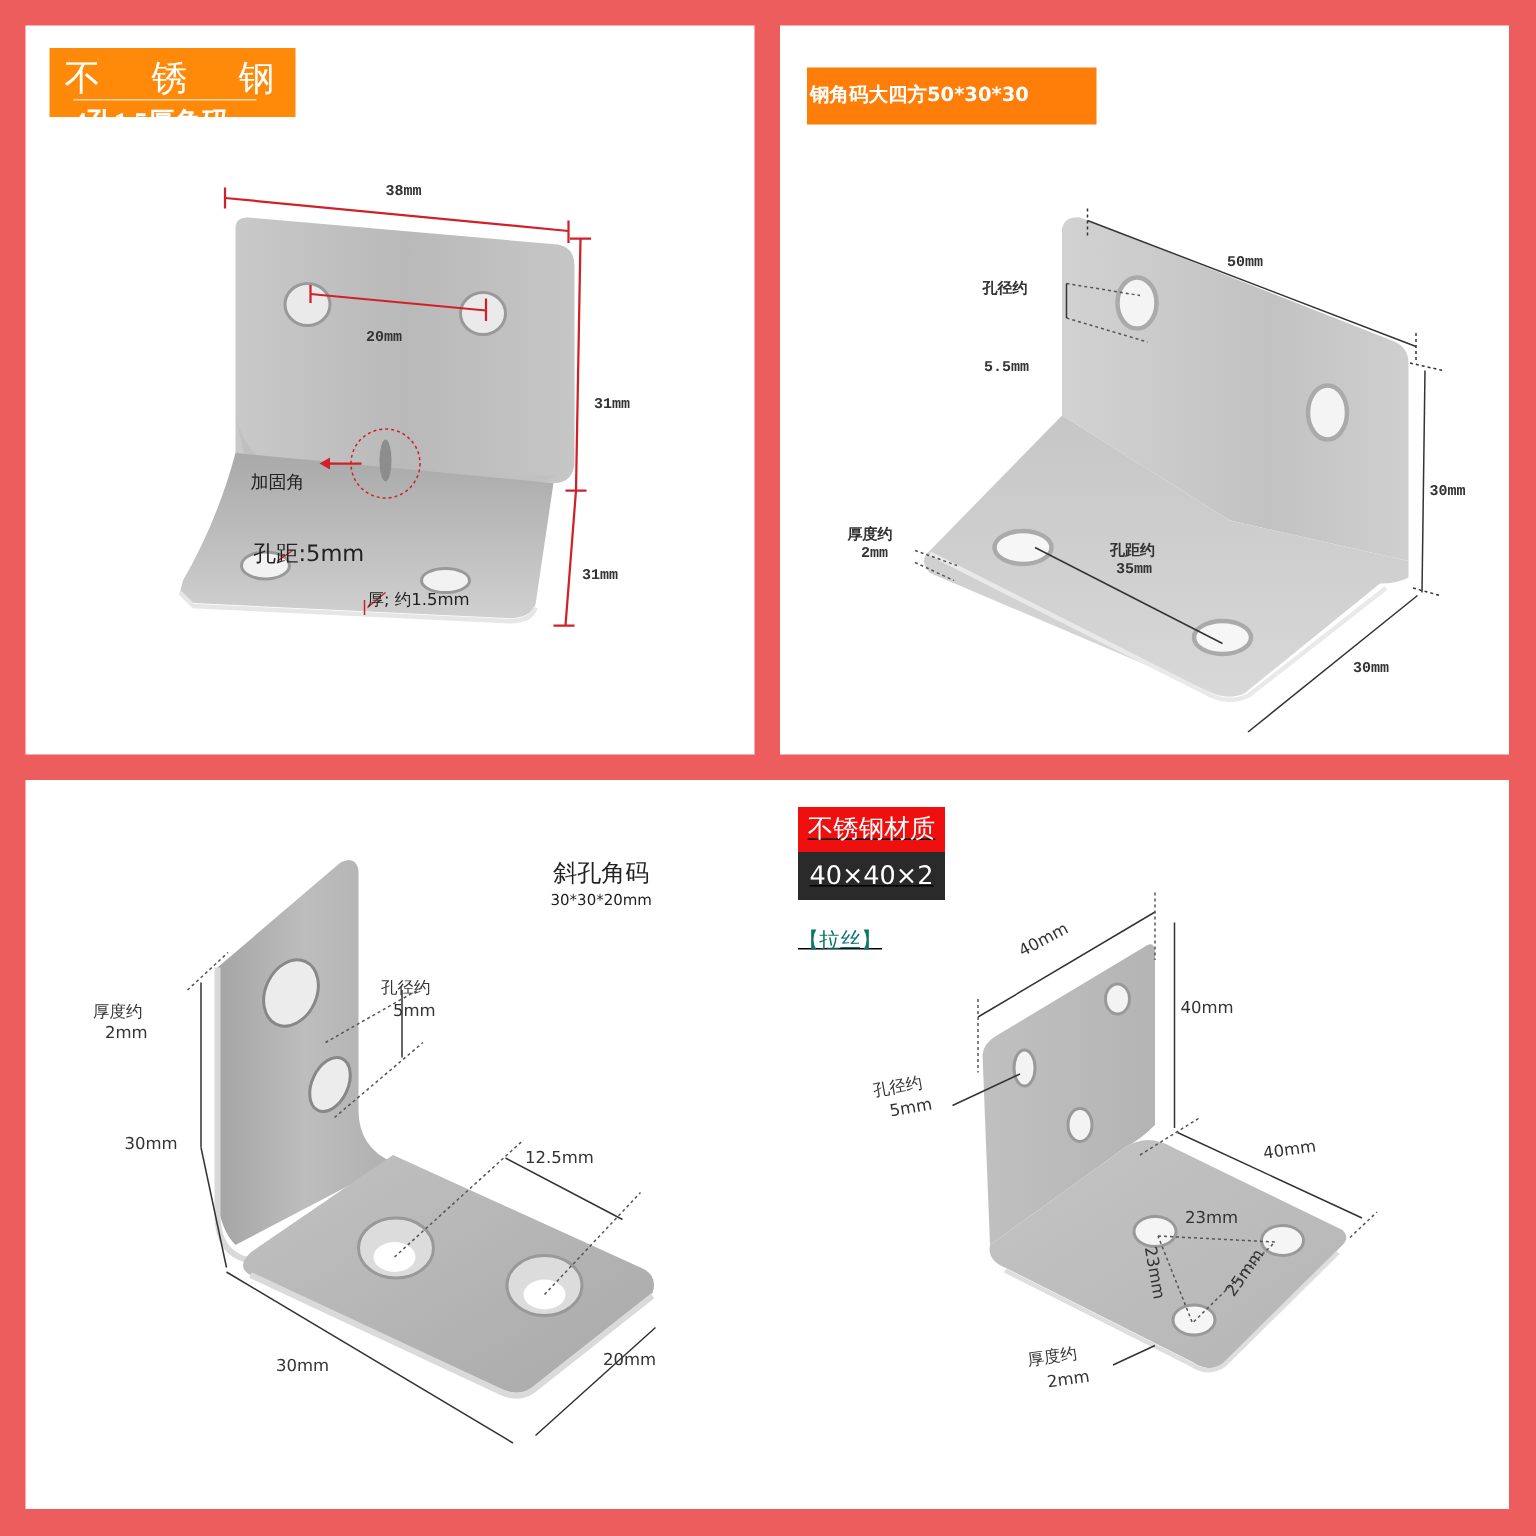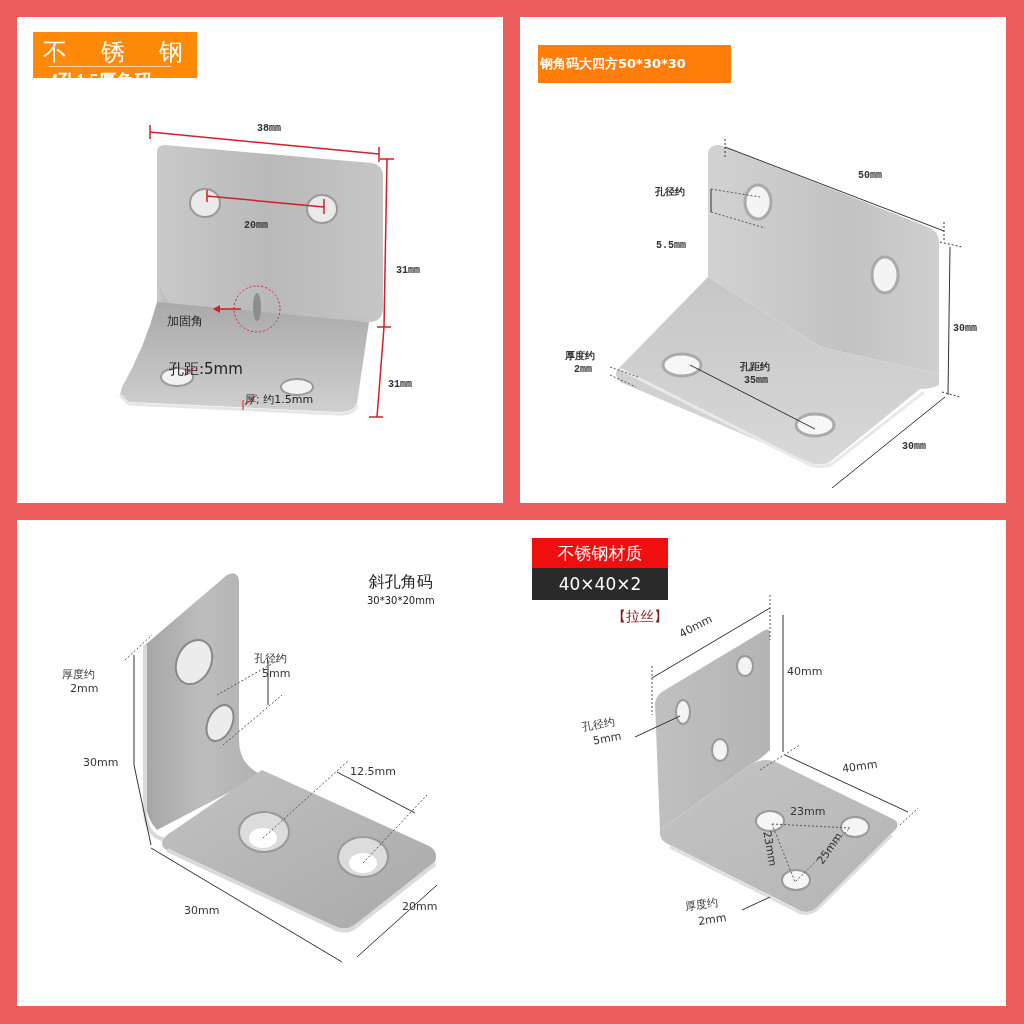--- a/index.html
+++ b/index.html
@@ -60,31 +60,31 @@
   }
 
   
   .title3 {
     position: absolute; left: 350px; top: 52px;
     font-size: 16px; color: #222; text-align: center;
   }
   .title3 .s { font-size: 10px; display: block; margin-top: 2px; }
 
   
-  .badge4 { position: absolute; left: 12px; top: 18px; width: 136px; }
+  .badge4 { position: absolute; left: 12px; top: 18px; width: 98px; text-decoration: underline; }
   .badge4 .red {
     background: #f00f0f; color: #fff; height: 30px; line-height: 30px;
     font-size: 17px; text-align: center;
   }
   .badge4 .dark {
     background: #2a2a2a; color: #fff; height: 32px; line-height: 32px;
     font-size: 17px; text-align: center;
   }
   .badge4 .sub {
-    text-align: right; font-size: 14px; color: #7f1d1d; margin-top: 8px;
+    text-align: left; font-size: 14px; color: #0f766e; margin-top: 18px;
   }
 </style>
 </head>
 <body>
 
 <div class="panel" id="p1">
   <div class="banner1">
     <div class="t1">不 锈 钢</div>
     <div class="rule"></div>
     <div class="t2">4孔1.5厚角码</div>
@@ -180,21 +180,21 @@
     <line x1="422" y1="375" x2="440" y2="380" stroke="#333" stroke-dasharray="2,2"></line>
     <line x1="425" y1="380" x2="312" y2="471" stroke="#333" stroke-width="1"></line>
     <line x1="191" y1="172" x2="240" y2="180" stroke="#555" stroke-dasharray="2,2"></line>
     <line x1="191" y1="195" x2="245" y2="211" stroke="#555" stroke-dasharray="2,2"></line>
     <line x1="191" y1="172" x2="191" y2="195" stroke="#333" stroke-width="1"></line>
     <line x1="90" y1="350" x2="118" y2="360" stroke="#555" stroke-dasharray="2,2"></line>
     <line x1="90" y1="358" x2="116" y2="370" stroke="#555" stroke-dasharray="2,2"></line>
     <line x1="170" y1="348" x2="295" y2="412" stroke="#333" stroke-width="1"></line>
   </svg>
 
-  <span class="label dim" style="left:298px;top:153px;margin-left:40px;">50mm</span>
+  <span class="label dim" style="left:298px;top:153px;">50mm</span>
   <span class="label dim" style="left:135px;top:168px;">孔径约</span>
   <span class="label dim" style="left:136px;top:182px;margin-top:41px;">5.5mm</span>
   <span class="label dim" style="left:433px;top:306px;">30mm</span>
   <span class="label dim" style="left:382px;top:424px;">30mm</span>
   <span class="label dim" style="left:45px;top:332px;">厚度约</span>
   <span class="label dim" style="left:54px;top:347px;">2mm</span>
   <span class="label dim" style="left:220px;top:343px;">孔距约</span>
   <span class="label dim" style="left:224px;top:358px;">35mm</span>
 </div>
 

